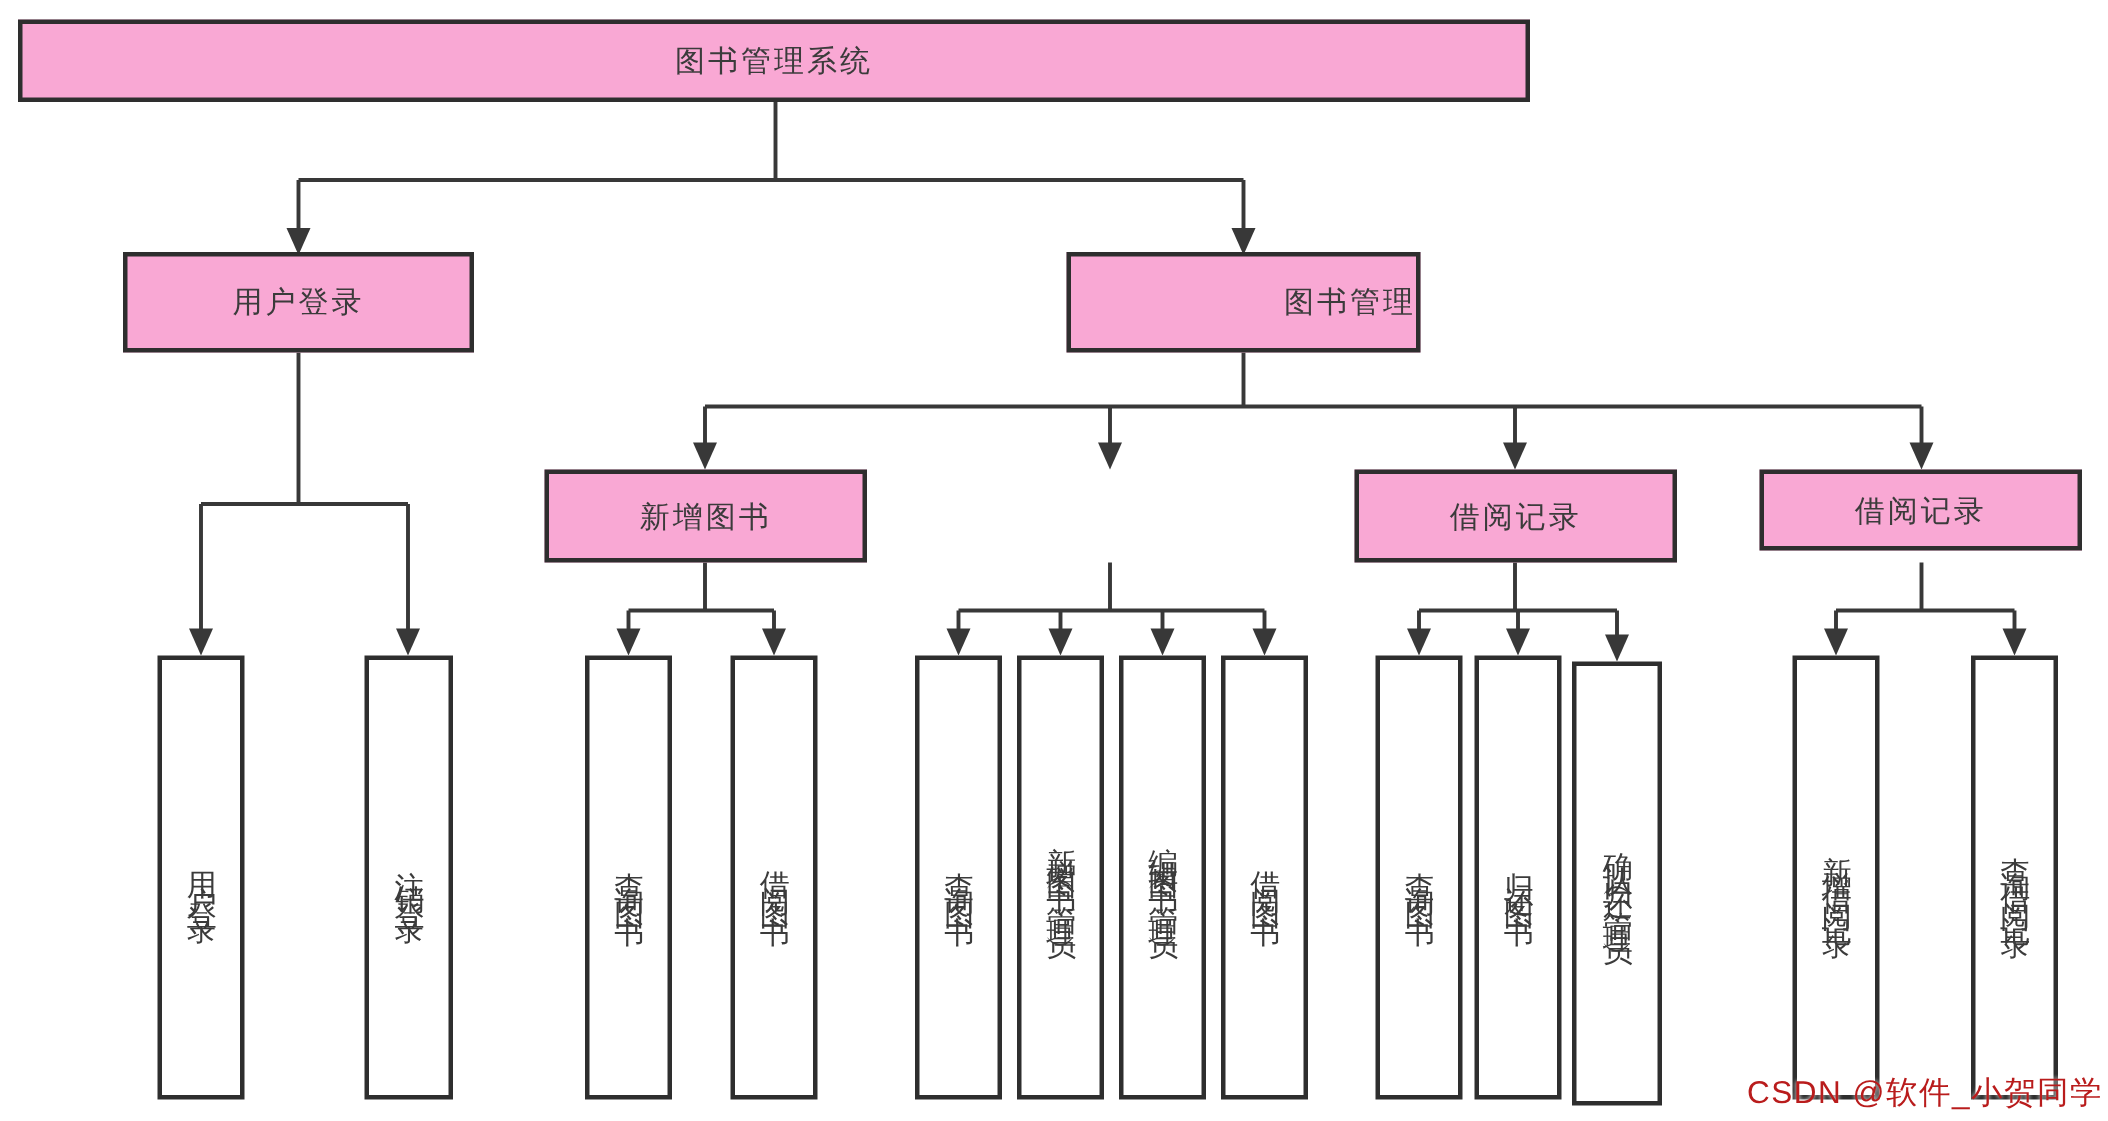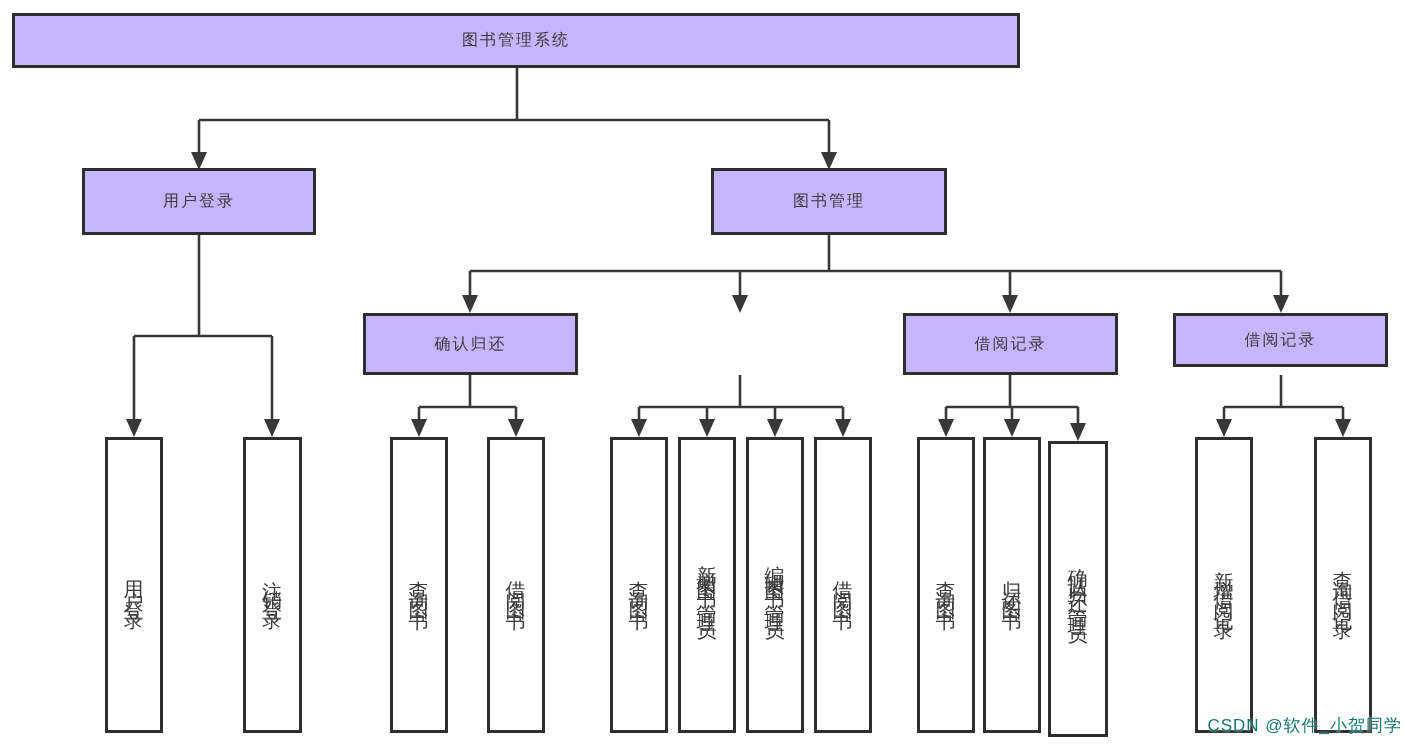--- a/index.html
+++ b/index.html
@@ -7,25 +7,25 @@
     position:relative;
     width:1405px;height:747px;
     background:#ffffff;
     font-family:"Liberation Sans","DejaVu Sans",sans-serif;
     overflow:hidden;
   }
   #connectors{position:absolute;left:0;top:0;width:1405px;height:747px;}
   .box{
     position:absolute;
     box-sizing:border-box;
-    background:#c4b5fd;
+    background:#f9a8d4;
     border:3px solid #2e2e2e;
     display:flex;align-items:center;justify-content:center;
     color:#3b3b3b;
-    font-size:16px;
+    font-size:20px;
     letter-spacing:2px;
     white-space:nowrap;
     z-index:2;
   }
   .vbox{
     position:absolute;
     box-sizing:border-box;
     background:#ffffff;
     border:3px solid #2e2e2e;
     display:flex;align-items:center;justify-content:center;
@@ -36,22 +36,22 @@
     writing-mode:vertical-rl;
     text-orientation:mixed;
     font-size:20px;
     letter-spacing:10px;
     color:#3b3b3b;
     line-height:1;
   }
   #watermark{
     position:absolute;
     right:3px;top:714px;
-    font-size:17px;
-    color:#0f766e;
+    font-size:21px;
+    color:#b91c1c;
     letter-spacing:1px;
     text-shadow:0 0 3px #ffffff;
     z-index:5;
     white-space:nowrap;
   }
 </style>
 </head>
 <body>
 
 <div id="stage">
@@ -89,26 +89,26 @@
     </g>
   </svg>
 
   <div class="box" style="left:12px;top:13px;width:1008px;height:55px;">
     <span>图书管理系统</span>
   </div>
 
   <div class="box" style="left:82px;top:168px;width:234px;height:67px;">
     <span>用户登录</span>
   </div>
-  <div class="box" style="left:711px;top:168px;width:236px;height:67px;">
+  <div class="box" style="left:711px;top:168px;width:236px;height:67px;justify-content:flex-end;">
     <span>图书管理</span>
   </div>
 
   <div class="box" style="left:363px;top:313px;width:215px;height:62px;">
-    <span>确认归还</span>
+    <span>新增图书</span>
   </div>
   <div class="box" style="left:903px;top:313px;width:215px;height:62px;">
     <span>借阅记录</span>
   </div>
   <div class="box" style="left:1173px;top:313px;width:215px;height:54px;">
     <span>借阅记录</span>
   </div>
 
   <div class="vbox" style="left:105px;top:437px;width:58px;height:296px;">
     <span class="vtext">用户登录</span>

